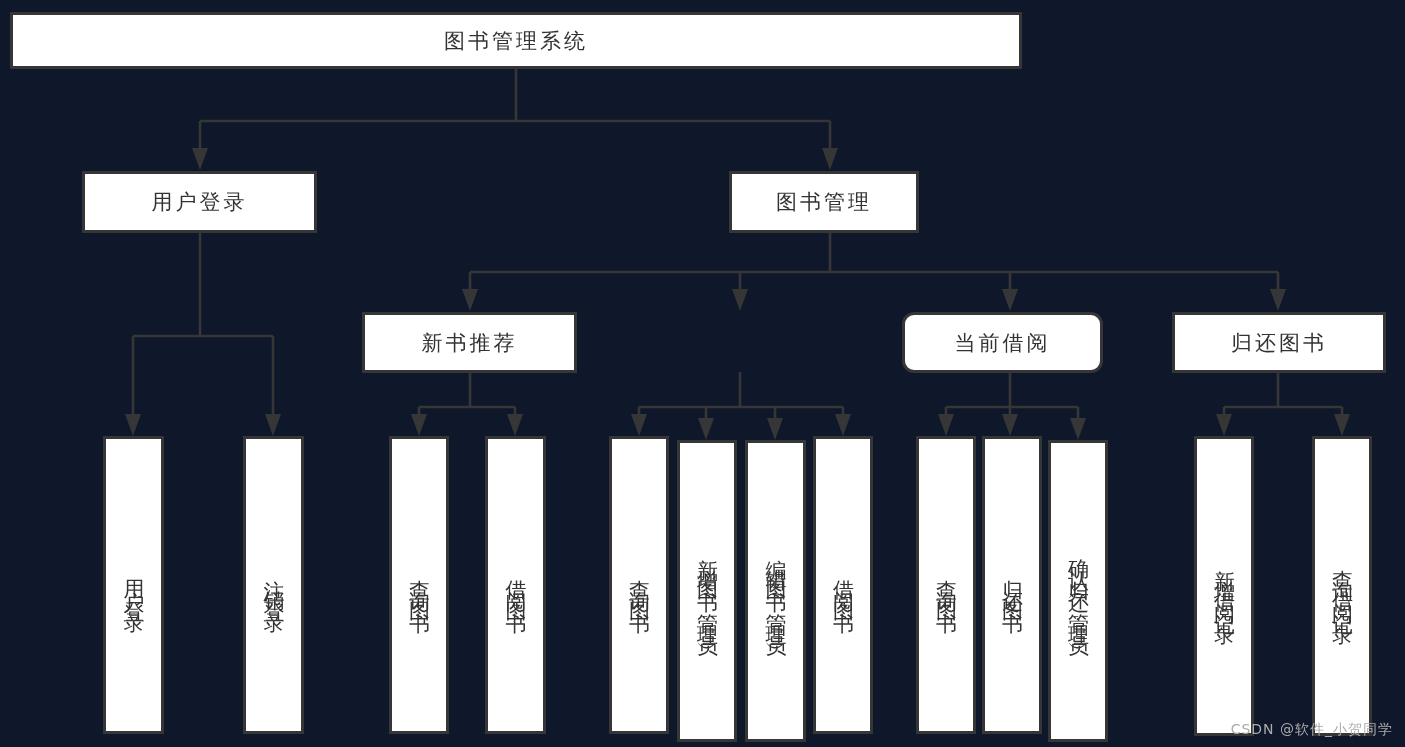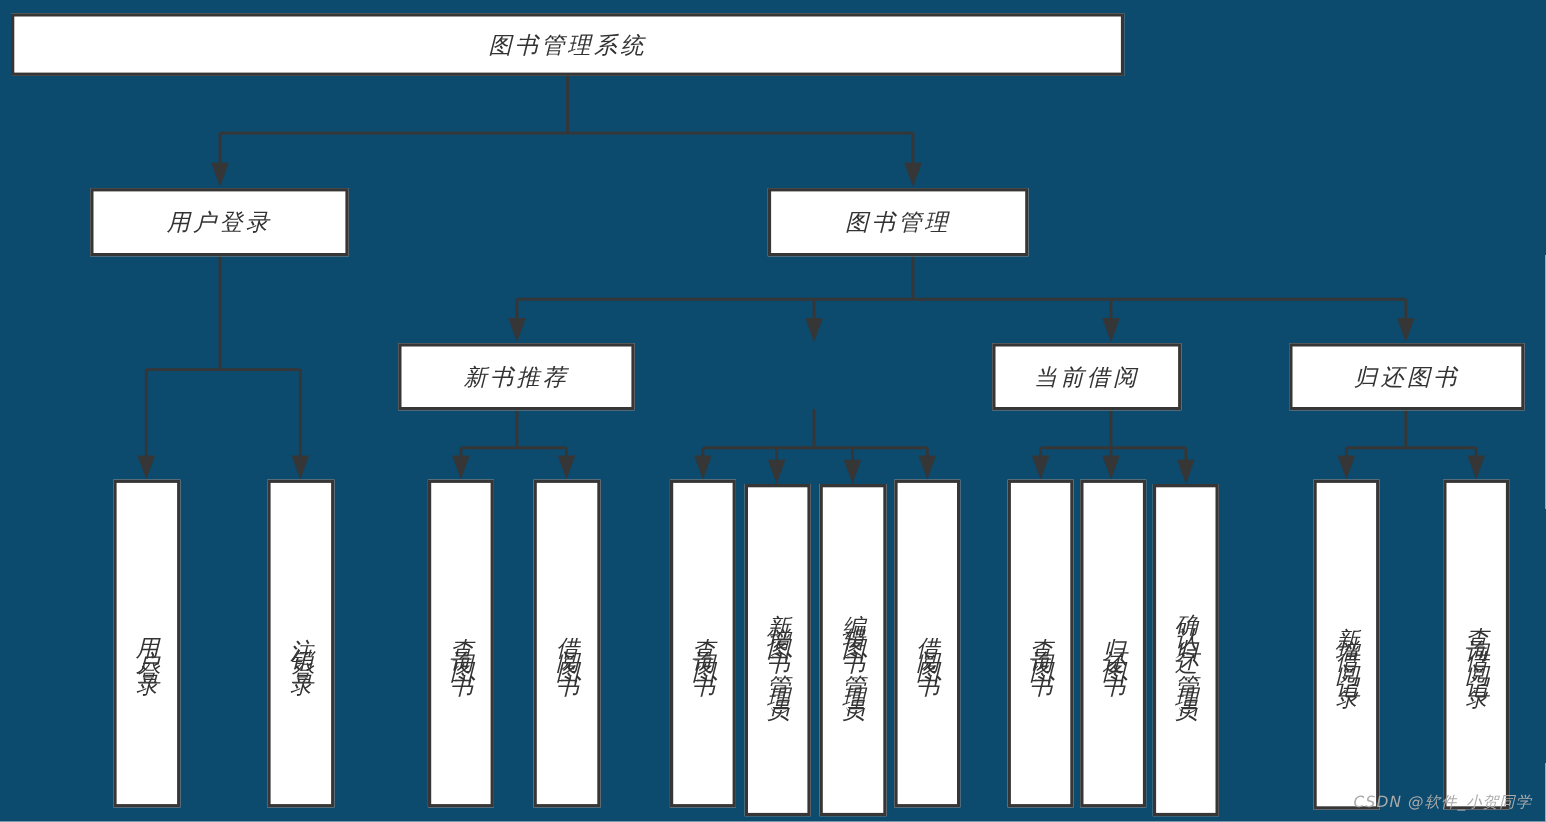--- a/index.html
+++ b/index.html
@@ -1,24 +1,23 @@
 <!DOCTYPE html>
 <html><head>
 <meta charset="utf-8">
 <style>
   html, body { margin: 0; padding: 0; background: #ffffff; }
   .canvas {
     position: relative;
     width: 1405px;
     height: 747px;
-    background: #0c4a6e;
+    background: #0f172a;
     font-family: "DejaVu Sans", "Liberation Sans", sans-serif;
     color: #333333;
     overflow: hidden;
-    font-style: italic;
   }
   .connector-layer {
     position: absolute;
     left: 0; top: 0;
     width: 1405px; height: 747px;
   }
   .node {
     position: absolute;
     box-sizing: border-box;
     border: 3px solid #363636;
@@ -89,28 +88,28 @@
     </g>
   </svg>
 
   <div class="node hnode" style="left:10px; top:12px; width:1012px; height:57px;">
     <span>图书管理系统</span>
   </div>
 
   <div class="node hnode" style="left:82px; top:171px; width:235px; height:62px;">
     <span>用户登录</span>
   </div>
-  <div class="node hnode" style="left:698px; top:171px; width:237px; height:62px;">
+  <div class="node hnode" style="left:729px; top:171px; width:190px; height:62px;">
     <span>图书管理</span>
   </div>
 
   <div class="node hnode" style="left:362px; top:312px; width:215px; height:61px;">
     <span>新书推荐</span>
   </div>
-  <div class="node hnode" style="left:902px; top:312px; width:172px; height:61px;">
+  <div class="node hnode" style="left:902px; top:312px; width:201px; height:61px;border-radius:12px;">
     <span>当前借阅</span>
   </div>
   <div class="node hnode" style="left:1172px; top:312px; width:214px; height:61px;">
     <span>归还图书</span>
   </div>
 
   <div class="node vnode" style="left:103px; top:436px; width:61px; height:298px;">
     <span>用户登录</span>
   </div>
   <div class="node vnode" style="left:243px; top:436px; width:61px; height:298px;">

